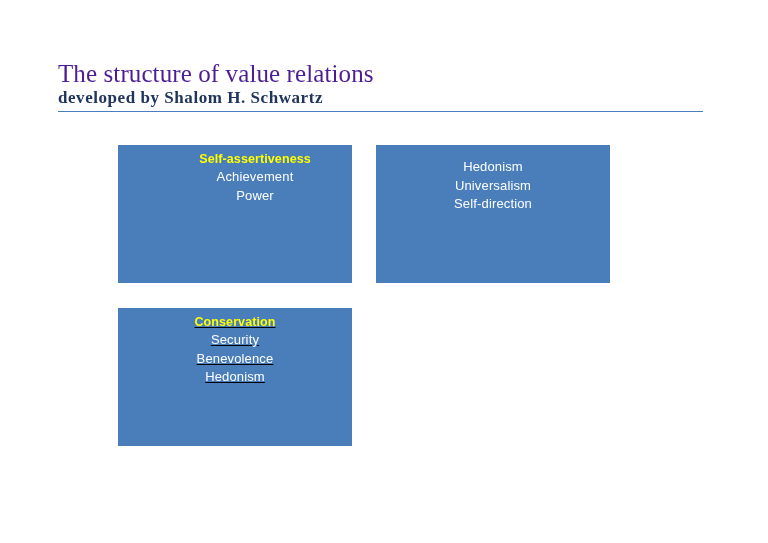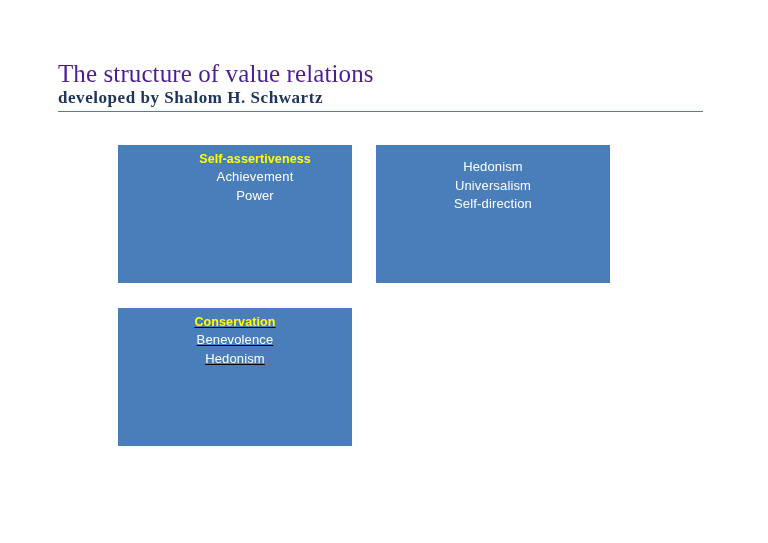--- a/index.html
+++ b/index.html
@@ -124,19 +124,20 @@
     <div class="box-items gapped">
       <span class="box-item">Hedonism</span>
       <span class="box-item">Universalism</span>
       <span class="box-item">Self-direction</span>
     </div>
   </div>
 
   <div class="value-box" id="box-conservation">
     <div class="box-heading">Conservation</div>
     <div class="box-items">
+      <span class="box-item">Security</span>
       <span class="box-item">Benevolence</span>
       <span class="box-item">Hedonism</span>
     </div>
   </div>
 
 
 </div>
 
 </body></html>

